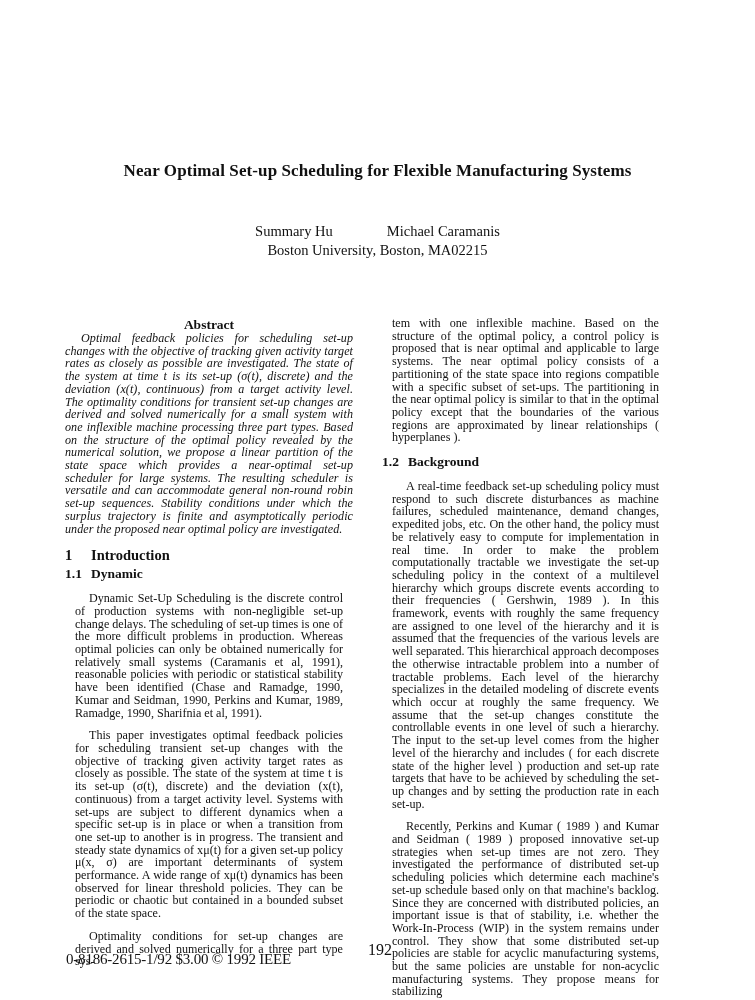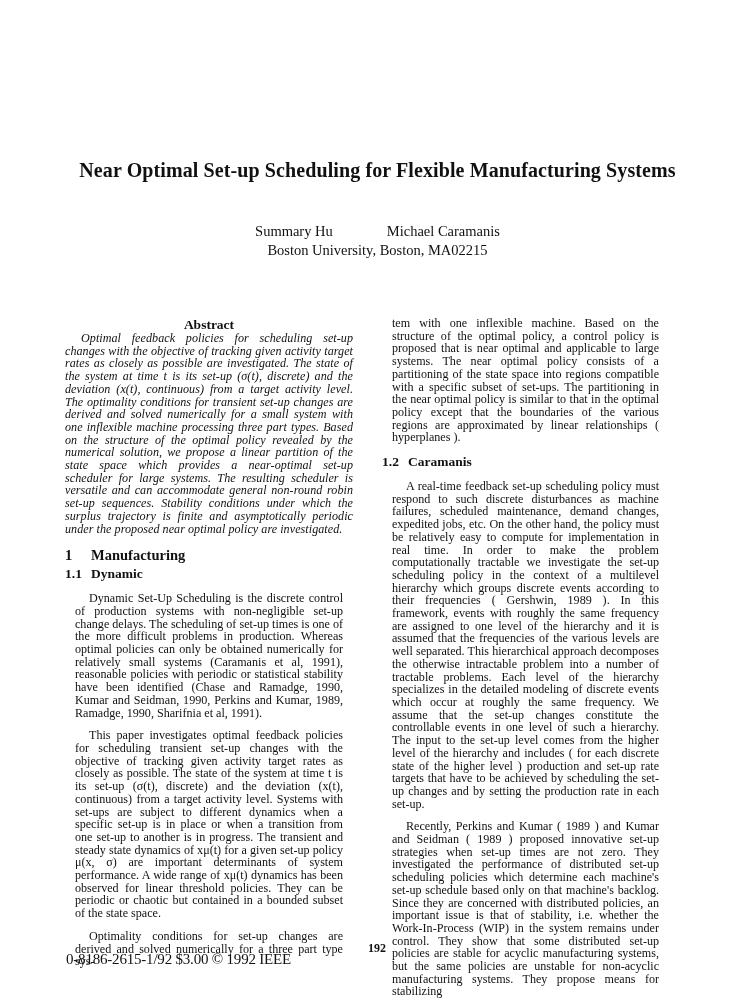--- a/index.html
+++ b/index.html
@@ -1,62 +1,62 @@
 <!DOCTYPE html>
 <html><head>
 <meta charset="utf-8">
 <style>
   html, body { margin: 0; padding: 0; background: #ffffff; }
   body { width: 755px; height: 1000px; position: relative; overflow: hidden;
          font-family: "Liberation Serif", "DejaVu Serif", serif; color: #111; }
   .title { position: absolute; left: 60px; width: 635px; top: 158px; text-align: center;
-           font-weight: bold; font-size: 20px; line-height: 25px; letter-spacing: 0.1px; }
+           font-weight: bold; font-size: 17px; line-height: 25px; letter-spacing: 0.1px; }
   .authors { position: absolute; left: 60px; width: 635px; top: 222px; text-align: center;
              font-size: 14.5px; line-height: 18.5px; }
   .authors .names span { display: inline-block; }
   .authors .names .gap { width: 54px; }
   .col { position: absolute; top: 317px; font-size: 12.1px; line-height: 12.7px; text-align: justify;
          hyphens: manual; }
   .col.left { left: 65px; width: 288px; }
   .col.right { left: 382px; width: 287px; top: 307px; }
   .abs-head { text-align: center; font-weight: bold; font-size: 13.5px; line-height: 15px; margin-bottom: 0px; }
   .abstract { font-style: italic; text-indent: 16px; margin: 0; letter-spacing: 0.05px; }
   h2.sec { font-size: 14.5px; font-weight: bold; margin: 12px 0 2px 0; line-height: 17px; }
   h3.sub { font-size: 13.5px; font-weight: bold; margin: 0 0 1px 0; line-height: 16px; }
   h3.sub .num, h2.sec .num { display: inline-block; width: 26px; }
   .right h3.sub { margin-top: 7px; }
   p.body { margin: 10px; text-indent: 14px; }
   p.body.noindent { text-indent: 0; }
   .footer-left { position: absolute; left: 66px; top: 951px; font-size: 15px; letter-spacing: -0.2px; }
-  .page-num { position: absolute; left: 368px; top: 941px; font-size: 12px; font-weight: bold; }
+  .page-num { position: absolute; left: 368px; top: 941px; font-size: 16px; }
 </style>
 </head>
 <body>
 
 <div class="title">Near Optimal Set-up Scheduling for Flexible Manufacturing Systems</div>
 
 <div class="authors">
   <div class="names">
     <span>Summary Hu</span><span class="gap"></span><span>Michael Caramanis</span>
   </div>
   <div>Boston University, Boston, MA02215</div>
 </div>
 
 <div class="col left">
   <div class="abs-head">Abstract</div>
   <p class="abstract">Optimal feedback policies for scheduling set-up changes with the objective of tracking given activity target rates as closely as possible are investigated. The state of the system at time t is its set-up (σ(t), discrete) and the deviation (x(t), continuous) from a target activity level. The optimality conditions for transient set-up changes are derived and solved numerically for a small system with one inflexible machine processing three part types. Based on the structure of the optimal policy revealed by the numerical solution, we propose a linear partition of the state space which provides a near-optimal set-up scheduler for large systems. The resulting scheduler is versatile and can accommodate general non-round robin set-up sequences. Stability conditions under which the surplus trajectory is finite and asymptotically periodic under the proposed near optimal policy are investigated.</p>
 
-  <h2 class="sec"><span class="num">1</span><span>Manufacturing</span></h2>
+  <h2 class="sec"><span class="num">1</span><span>Introduction</span></h2>
   <h3 class="sub"><span class="num">1.1</span><span>Dynamic</span></h3>
   <p class="body">Dynamic Set-Up Scheduling is the discrete control of production systems with non-negligible set-up change delays. The scheduling of set-up times is one of the more difficult problems in production. Whereas optimal policies can only be obtained numerically for relatively small systems (Caramanis et al, 1991), reasonable policies with periodic or statistical stability have been identified (Chase and Ramadge, 1990, Kumar and Seidman, 1990, Perkins and Kumar, 1989, Ramadge, 1990, Sharifnia et al, 1991).</p>
   <p class="body">This paper investigates optimal feedback policies for scheduling transient set-up changes with the objective of tracking given activity target rates as closely as possible. The state of the system at time t is its set-up (σ(t), discrete) and the deviation (x(t), continuous) from a target activity level. Systems with set-ups are subject to different dynamics when a specific set-up is in place or when a transition from one set-up to another is in progress. The transient and steady state dynamics of xμ(t) for a given set-up policy μ(x, σ) are important determinants of system performance. A wide range of xμ(t) dynamics has been observed for linear threshold policies. They can be periodic or chaotic but contained in a bounded subset of the state space.</p>
   <p class="body">Optimality conditions for set-up changes are derived and solved numerically for a three part type sys-</p>
 </div>
 
 <div class="col right">
   <p class="body noindent">tem with one inflexible machine. Based on the structure of the optimal policy, a control policy is proposed that is near optimal and applicable to large systems. The near optimal policy consists of a partitioning of the state space into regions compatible with a specific subset of set-ups. The partitioning in the near optimal policy is similar to that in the optimal policy except that the boundaries of the various regions are approximated by linear relationships ( hyperplanes ).</p>
-  <h3 class="sub"><span class="num">1.2</span><span>Caramanis</span></h3>
+  <h3 class="sub"><span class="num">1.2</span><span>Background</span></h3>
   <p class="body">A real-time feedback set-up scheduling policy must respond to such discrete disturbances as machine failures, scheduled maintenance, demand changes, expedited jobs, etc. On the other hand, the policy must be relatively easy to compute for implementation in real time. In order to make the problem computationally tractable we investigate the set-up scheduling policy in the context of a multilevel hierarchy which groups discrete events according to their frequencies ( Gershwin, 1989 ). In this framework, events with roughly the same frequency are assigned to one level of the hierarchy and it is assumed that the frequencies of the various levels are well separated. This hierarchical approach decomposes the otherwise intractable problem into a number of tractable problems. Each level of the hierarchy specializes in the detailed modeling of discrete events which occur at roughly the same frequency. We assume that the set-up changes constitute the controllable events in one level of such a hierarchy. The input to the set-up level comes from the higher level of the hierarchy and includes ( for each discrete state of the higher level ) production and set-up rate targets that have to be achieved by scheduling the set-up changes and by setting the production rate in each set-up.</p>
   <p class="body">Recently, Perkins and Kumar ( 1989 ) and Kumar and Seidman ( 1989 ) proposed innovative set-up strategies when set-up times are not zero. They investigated the performance of distributed set-up scheduling policies which determine each machine's set-up schedule based only on that machine's backlog. Since they are concerned with distributed policies, an important issue is that of stability, i.e. whether the Work-In-Process (WIP) in the system remains under control. They show that some distributed set-up policies are stable for acyclic manufacturing systems, but the same policies are unstable for non-acyclic manufacturing systems. They propose means for stabilizing</p>
 </div>
 
 <div class="page-num">192</div>
 <div class="footer-left">0-8186-2615-1/92 $3.00 © 1992 IEEE</div>
 
 </body></html>

